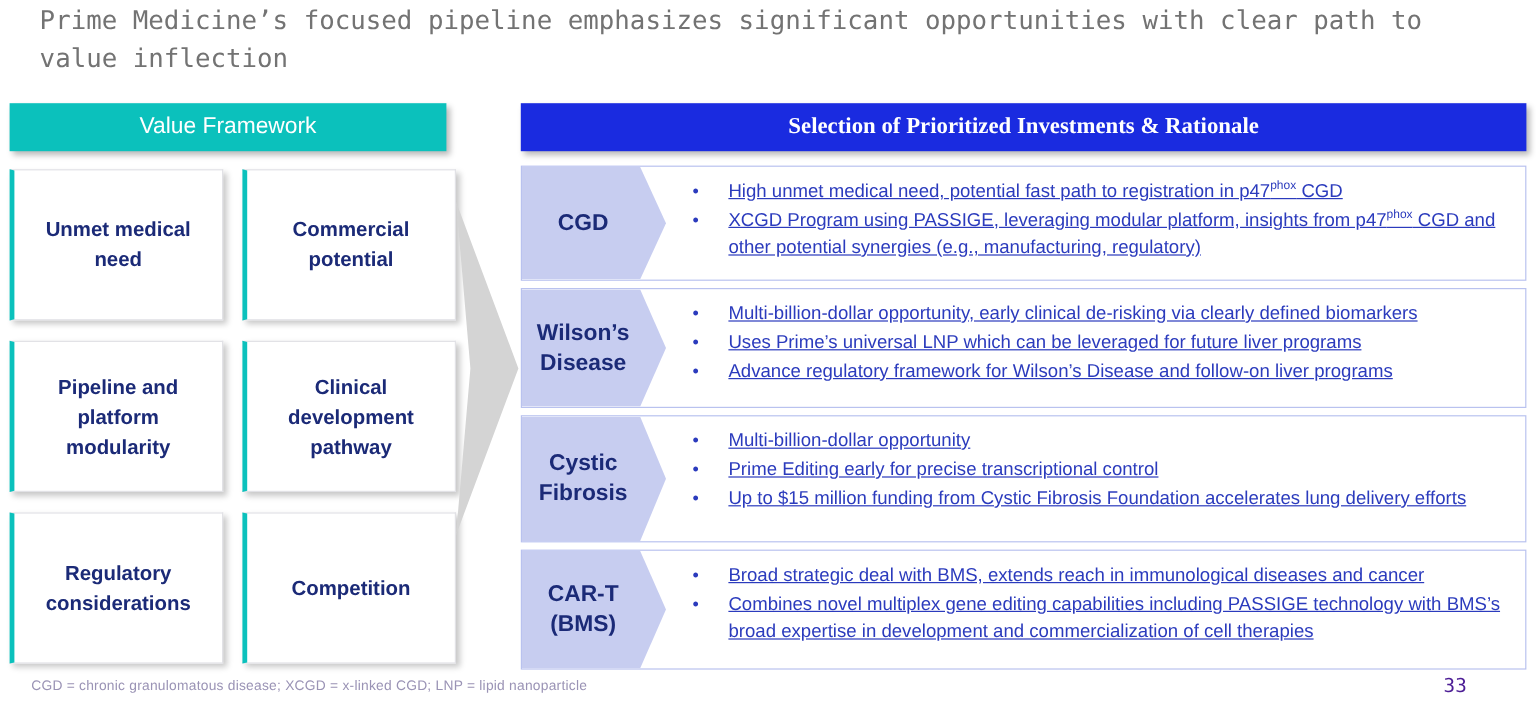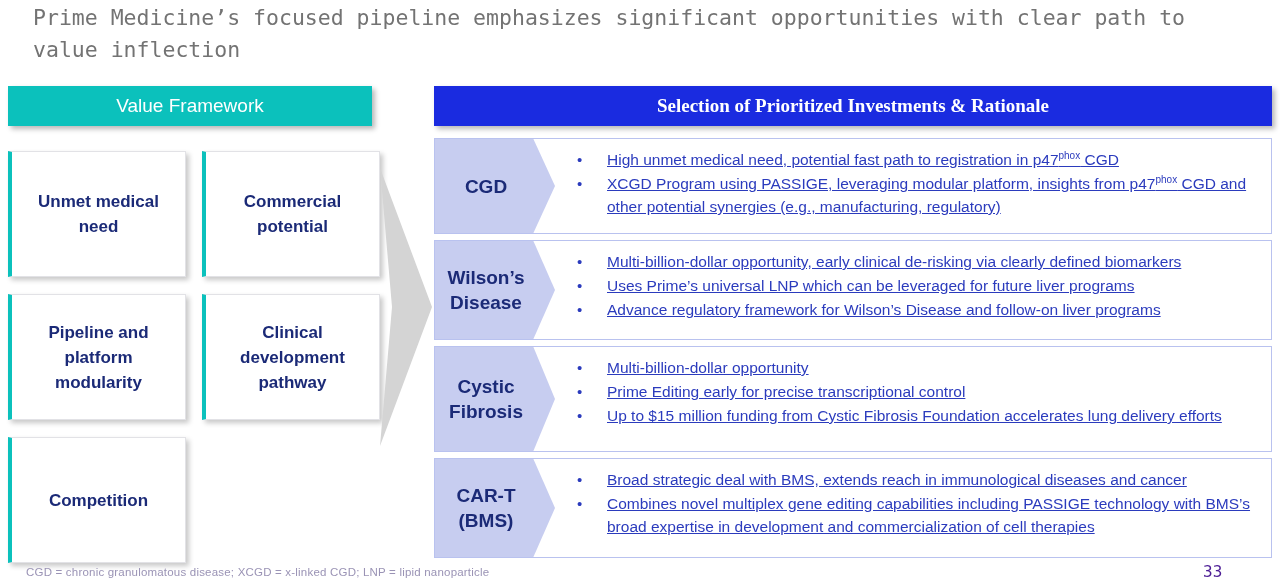--- a/index.html
+++ b/index.html
@@ -48,21 +48,21 @@
     font-size: 19px;
     font-weight: normal;
     display: flex;
     align-items: center;
     justify-content: center;
     box-shadow: 3px 3px 5px rgba(0,0,0,0.28);
   }
   #framework-grid {
     position: absolute;
     left: 0px;
-    top: 65px;
+    top: 55px;
     width: 372px;
     height: 412px;
     display: grid;
     grid-template-columns: 178px 178px;
     grid-template-rows: 126px 126px 126px;
     column-gap: 16px;
     row-gap: 17px;
   }
   .fw-box {
     background: #ffffff;
@@ -202,20 +202,23 @@
       <div class="fw-box">
         <span>Commercial potential</span>
       </div>
       <div class="fw-box">
         <span>Pipeline and platform modularity</span>
       </div>
       <div class="fw-box">
         <span>Clinical development pathway</span>
       </div>
       <div class="fw-box">
+        <span>Regulatory considerations</span>
+      </div>
+      <div class="fw-box">
         <span>Competition</span>
       </div>
     </div>
 </div>
 
 <svg id="flow-arrow" viewBox="0 0 62 278" preserveAspectRatio="none">
   <polygon points="8,0 60,139 8,278 20,139" fill="#d4d4d4"></polygon>
 </svg>
 
 <div id="right-panel">

